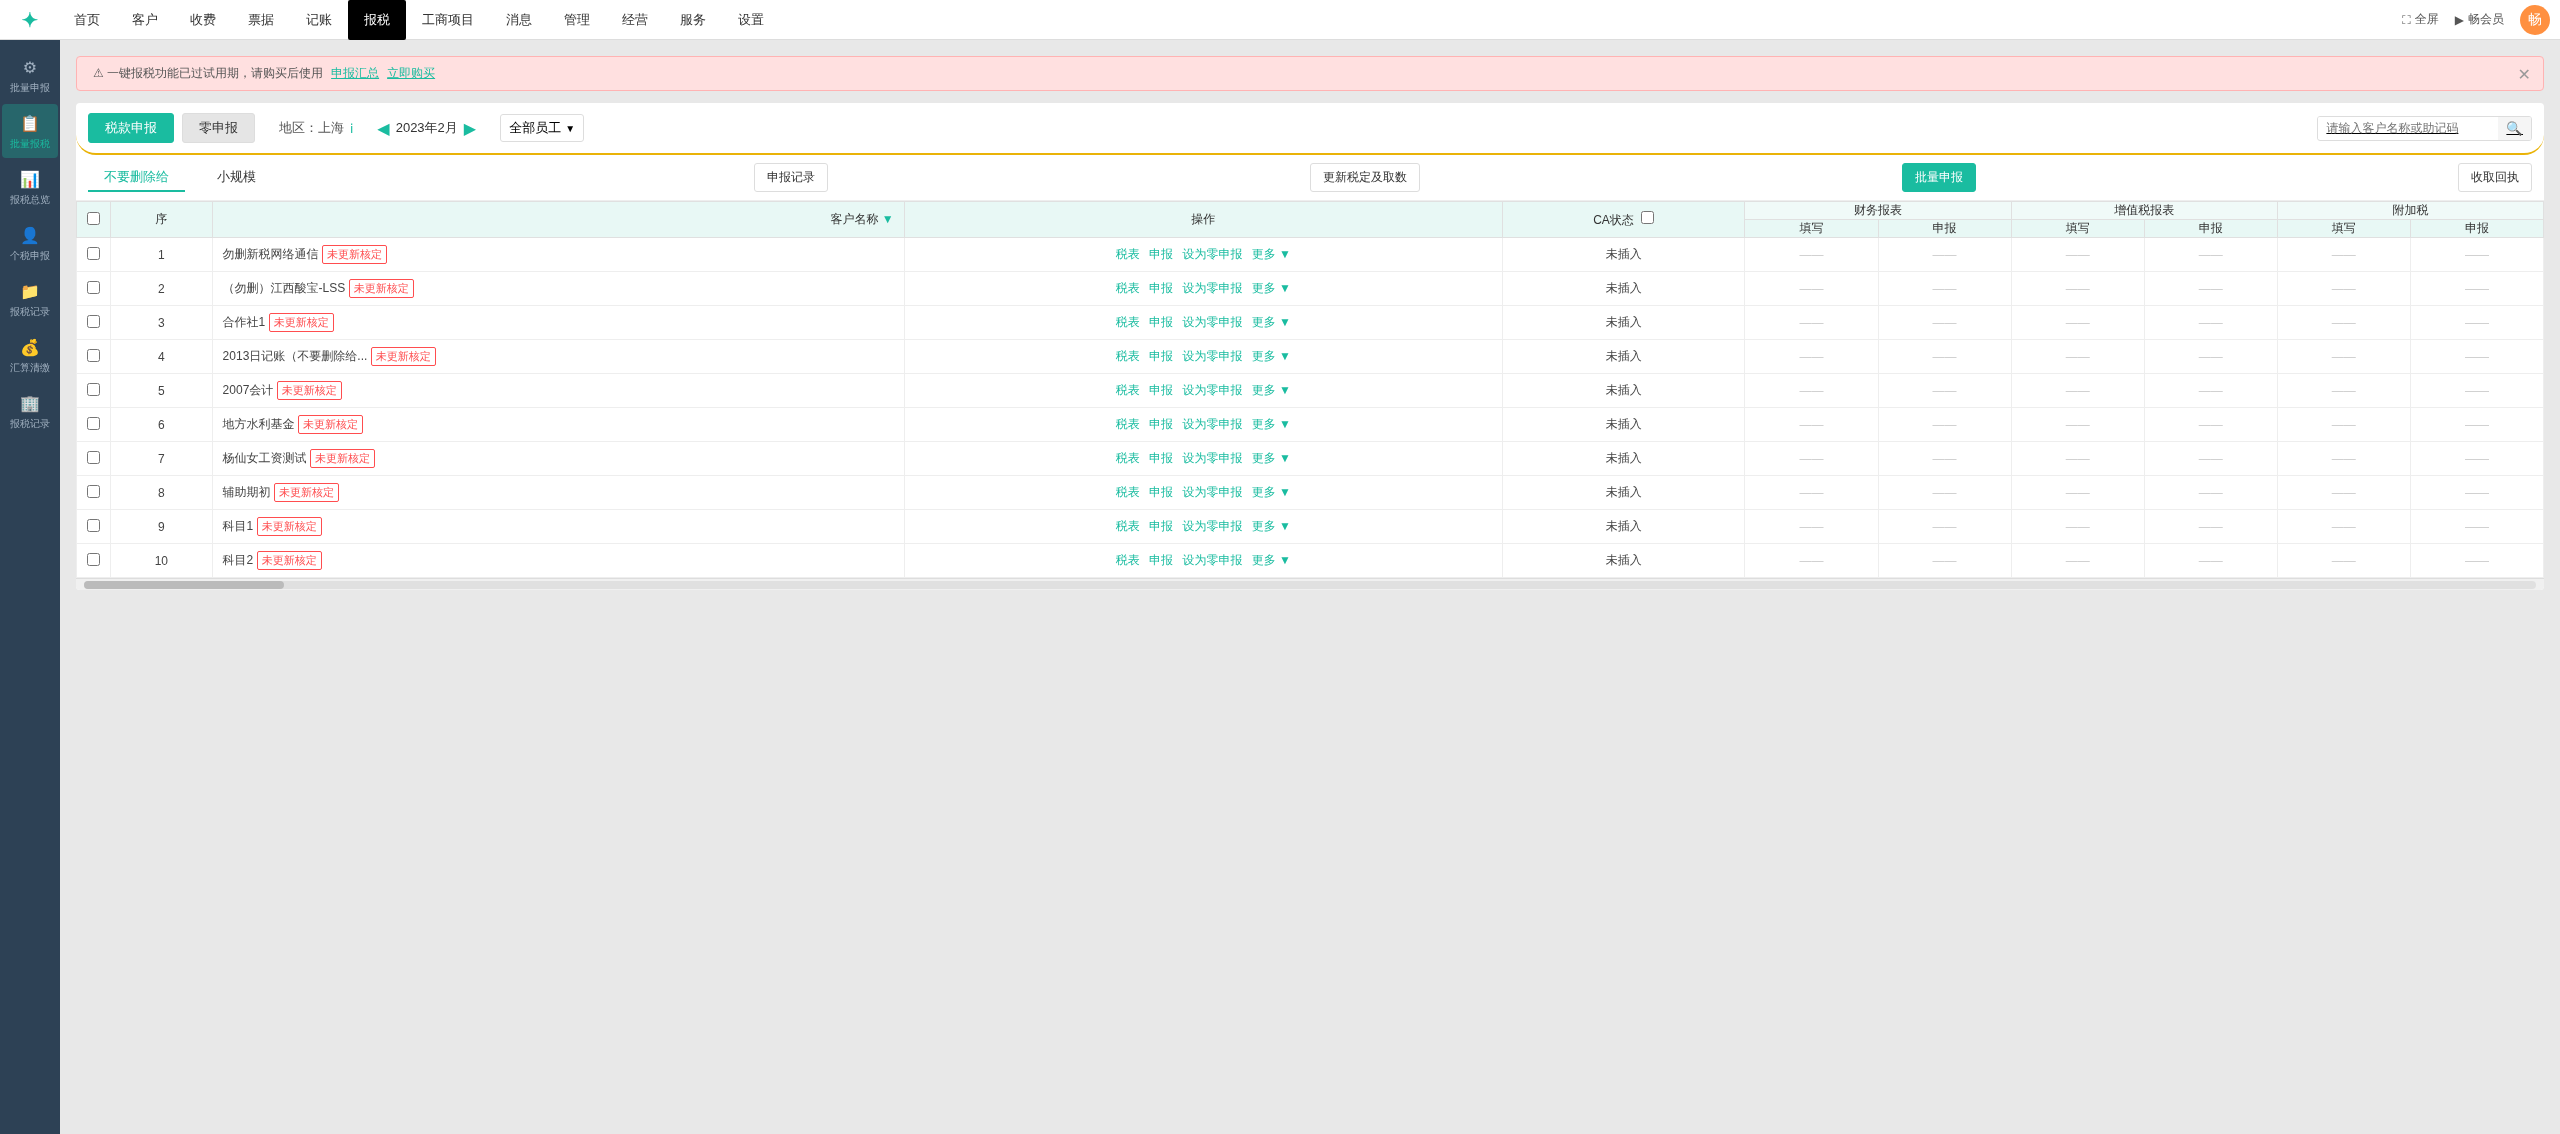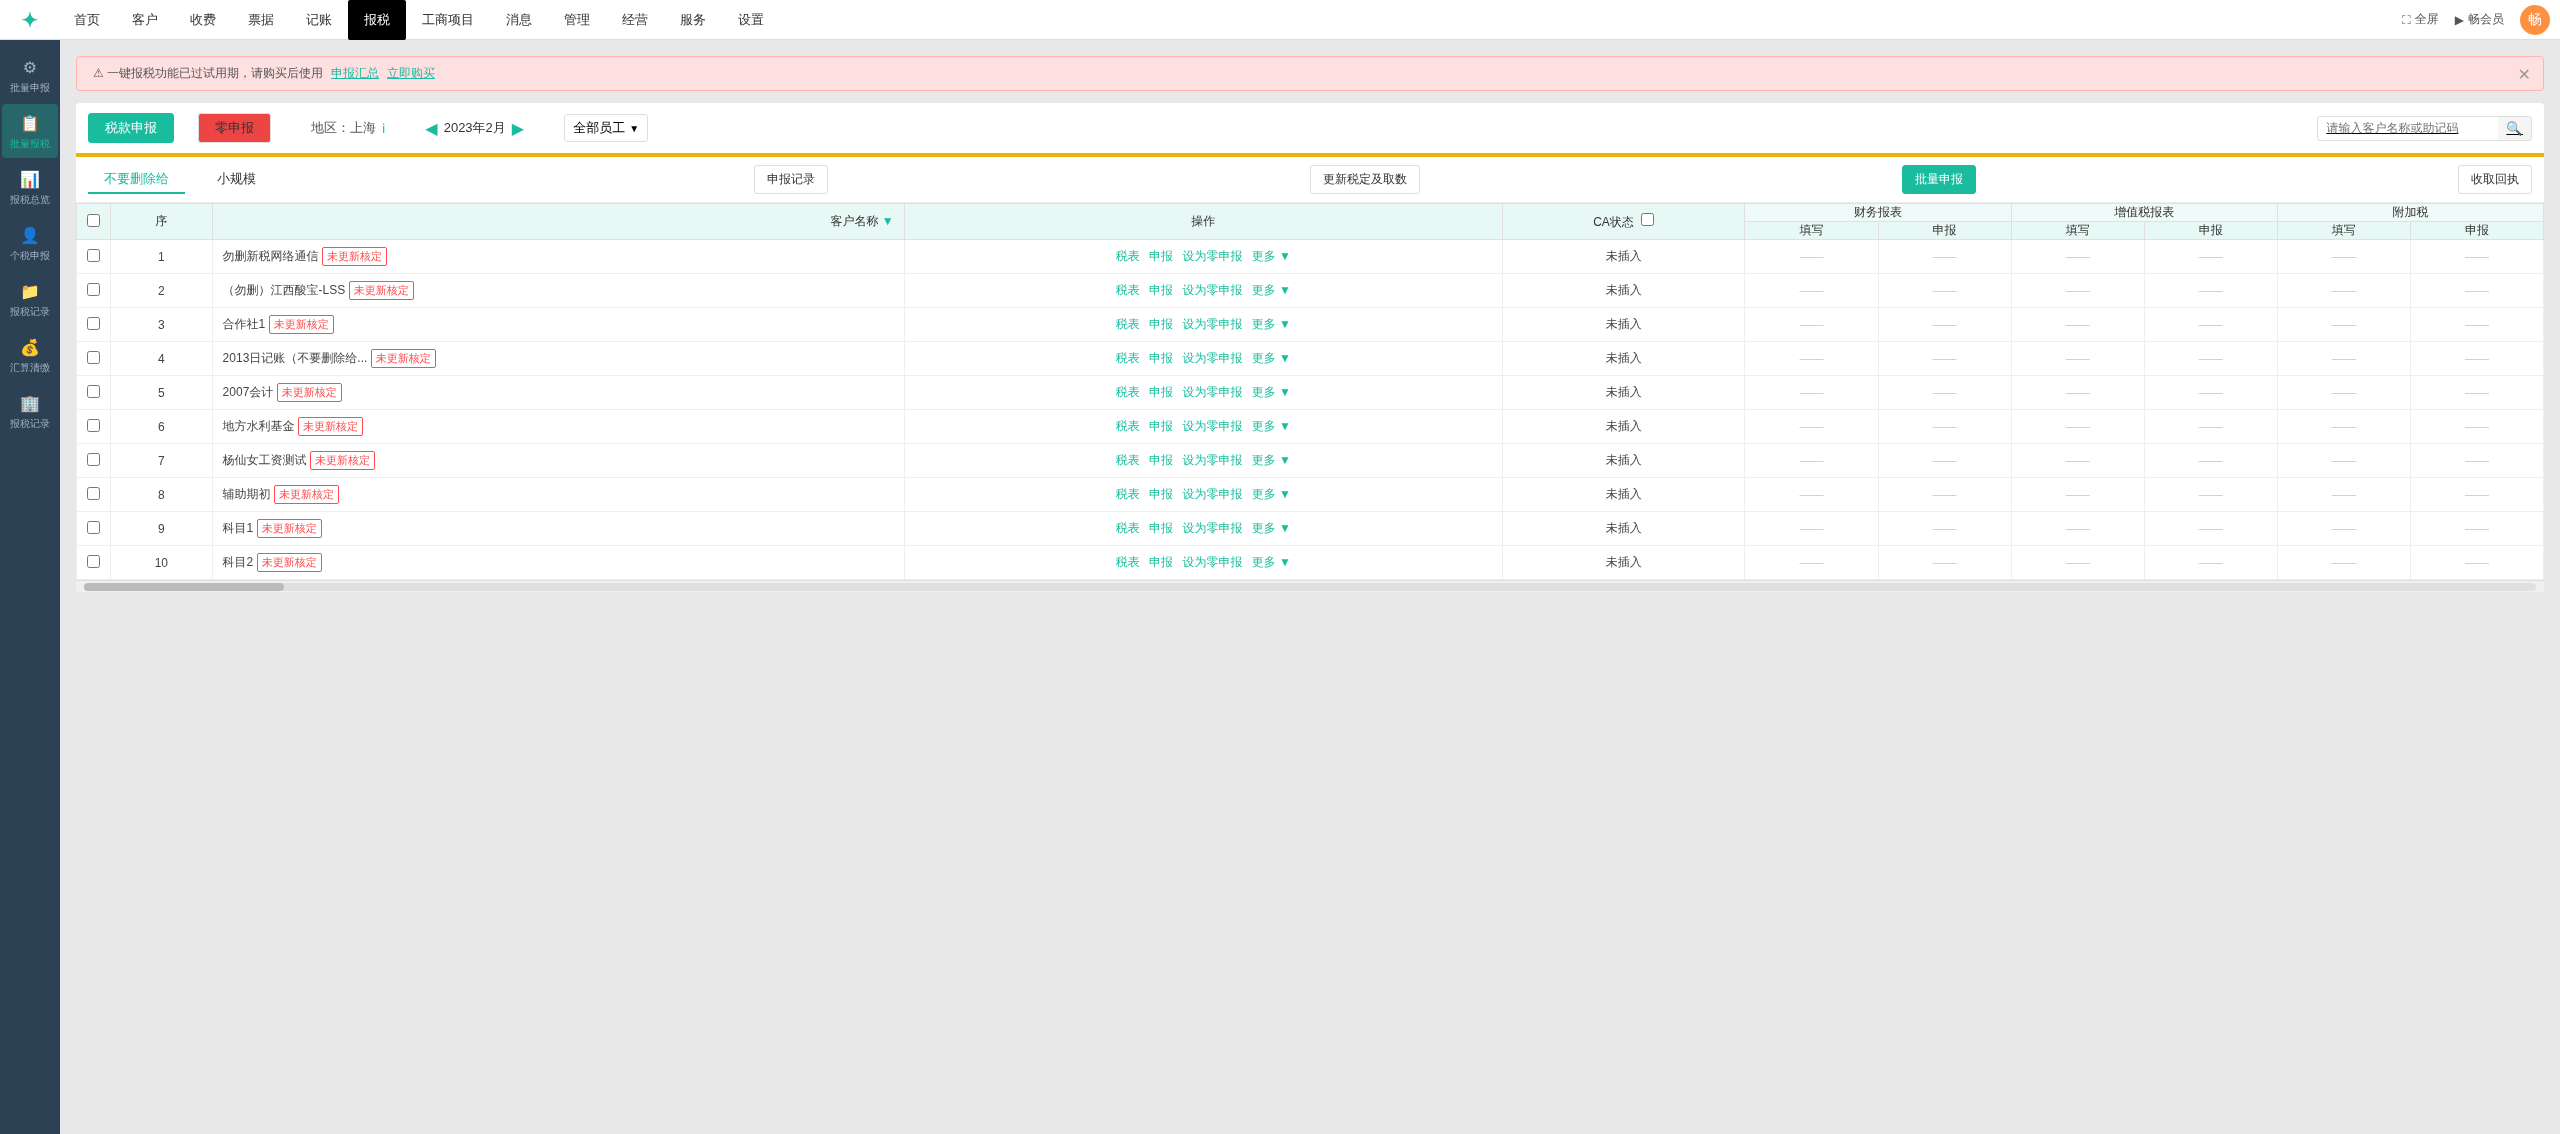--- a/index.html
+++ b/index.html
@@ -69,25 +69,25 @@
     .alert-close {
       position: absolute; right: 12px; top: 50%; transform: translateY(-50%);
       cursor: pointer; color: #999; font-size: 16px;
     }
 
     
     .card { background: #fff; border-radius: 4px; overflow: hidden; }
 
     
     .tab-row {
-      display: flex; align-items: center; padding: 10px 12px; border-bottom: 4px solid #eab308; gap: 24px;
+      display: flex; align-items: center; padding: 10px 12px; border-bottom: 2px solid #eab308; gap: 8px; border-radius: 20px;
     }
     .tab-btn {
       padding: 5px 16px; border: 1px solid #ddd; border-radius: 3px; cursor: pointer;
-      background: #ef4444; font-size: 13px; color: #333;
+      background: #e5e5e5; font-size: 13px; color: #333;
     }
     .tab-btn.active { background: #1abca0; color: #fff; border-color: #1abca0; }
     .region-selector {
       display: flex; align-items: center; gap: 6px; margin-left: 16px; font-size: 13px; color: #555;
     }
     .date-nav {
       display: flex; align-items: center; gap: 6px; margin-left: 16px;
     }
     .date-nav-btn { cursor: pointer; color: #1abca0; font-size: 16px; background: none; border: none; }
     .date-label { font-size: 13px; color: #333; font-weight: 500; }

